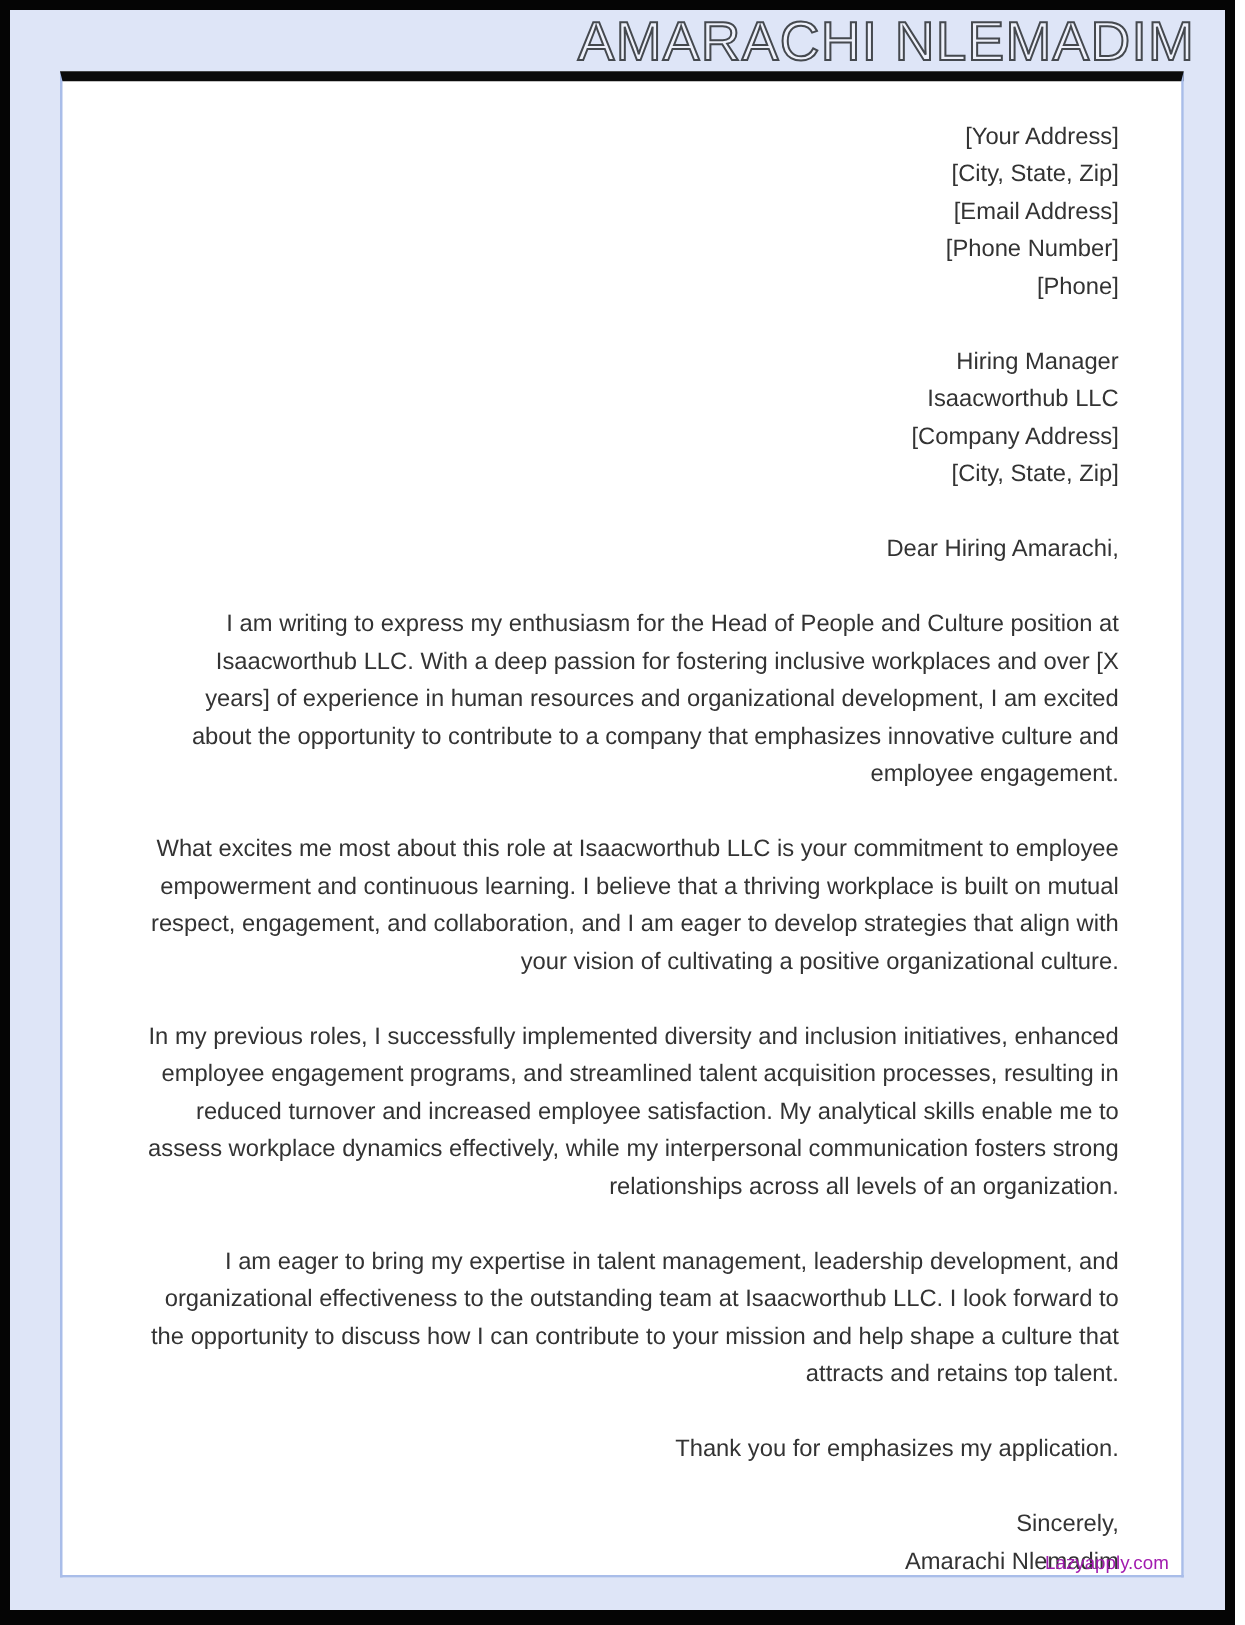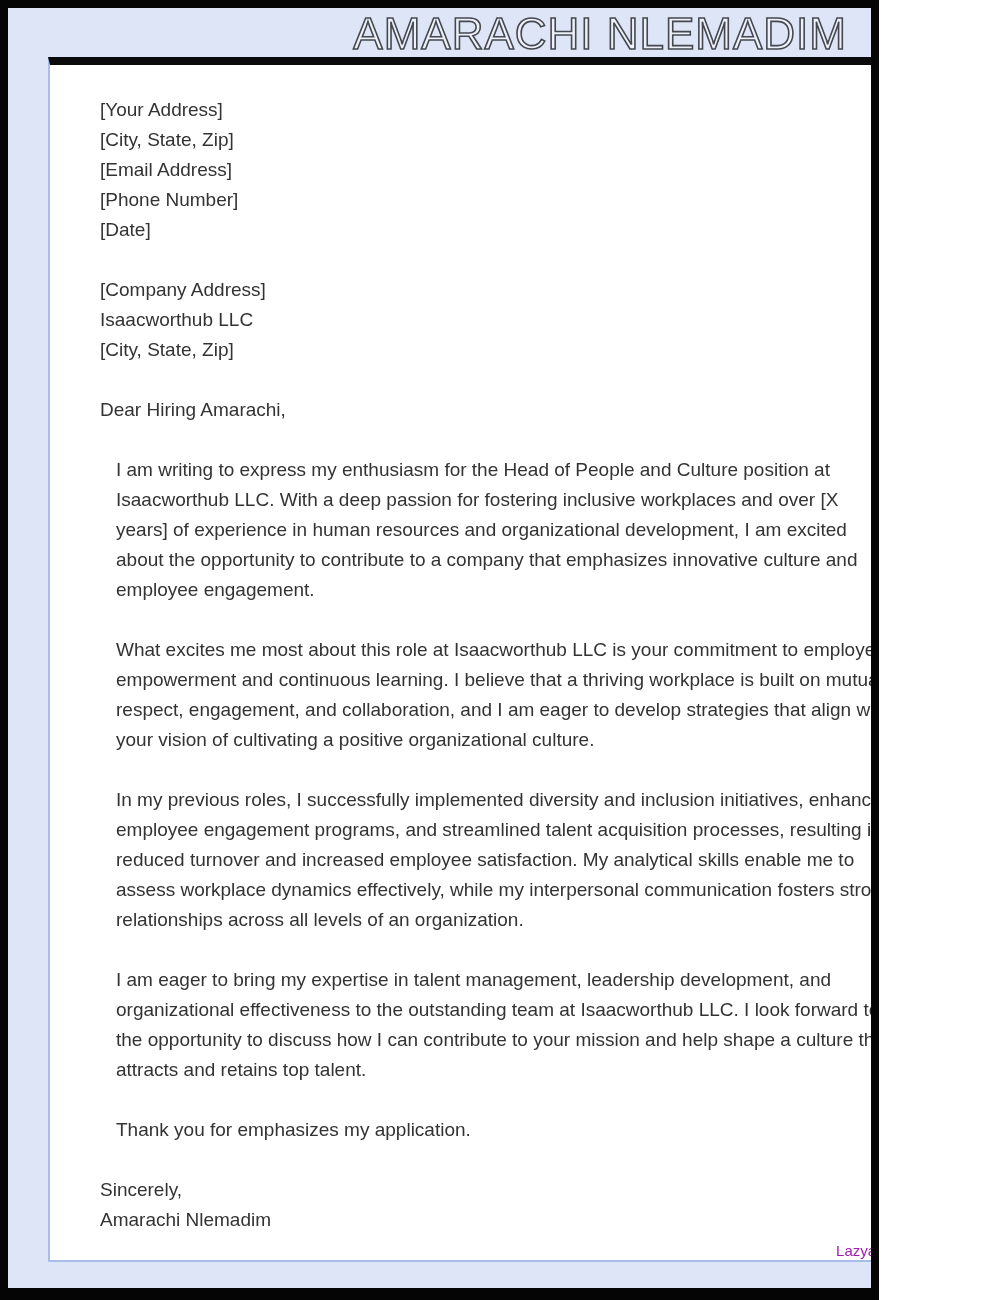--- a/index.html
+++ b/index.html
@@ -3,21 +3,21 @@
 <meta charset="utf-8">
 <style>
   * { margin: 0; padding: 0; box-sizing: border-box; }
   html, body { width: 996px; height: 1300px; }
   body {
     font-family: "Liberation Sans", "DejaVu Sans", sans-serif;
     background: #ffffff;
   }
   .frame {
     position: relative;
-    width: 879px;
+    width: 988px;
     height: 1300px;
     border: 8px solid #050505;
     border-bottom-width: 12px;
     background: #dee5f7;
     overflow: hidden;
   }
   .letterhead-name {
     position: absolute;
     top: 1px;
     right: 24px;
@@ -32,20 +32,21 @@
   .page {
     position: absolute;
     left: 40px;
     top: 49px;
     width: 899px;
     height: 1205px;
     background: #ffffff;
     border: 2px solid #a9bde9;
     border-top: 8px solid #0b0b0b;
     z-index: 1;
+    text-align: right;
   }
   .content {
     padding: 30px 50px 0 50px;
     font-size: 19px;
     line-height: 30px;
     color: #333333;
   }
   .block { margin-bottom: 30px; }
   .block p { margin: 0; }
   .para { margin: 0 0 30px 16px; }
@@ -66,26 +67,27 @@
   <div class="letterhead-name">AMARACHI NLEMADIM</div>
 
   <div class="page">
     <div class="content">
 
       <div class="block">
         <p>[Your Address]</p>
         <p>[City, State, Zip]</p>
         <p>[Email Address]</p>
         <p>[Phone Number]</p>
-        <p>[Date]</p>
+        <p>[Phone]</p>
       </div>
 
       <div class="block">
+        <p>Hiring Manager</p>
+        <p>Isaacworthub LLC</p>
         <p>[Company Address]</p>
-        <p>Isaacworthub LLC</p>
         <p>[City, State, Zip]</p>
       </div>
 
       <div class="block">
         <p>Dear Hiring Amarachi,</p>
       </div>
 
       <p class="para">I am writing to express my enthusiasm for the Head of People and Culture position at Isaacworthub LLC. With a deep passion for fostering inclusive workplaces and over [X years] of experience in human resources and organizational development, I am excited about the opportunity to contribute to a company that emphasizes innovative culture and employee engagement.</p>
       <p class="para">What excites me most about this role at Isaacworthub LLC is your commitment to employee empowerment and continuous learning. I believe that a thriving workplace is built on mutual respect, engagement, and collaboration, and I am eager to develop strategies that align with your vision of cultivating a positive organizational culture.</p>
       <p class="para">In my previous roles, I successfully implemented diversity and inclusion initiatives, enhanced employee engagement programs, and streamlined talent acquisition processes, resulting in reduced turnover and increased employee satisfaction. My analytical skills enable me to assess workplace dynamics effectively, while my interpersonal communication fosters strong relationships across all levels of an organization.</p>

